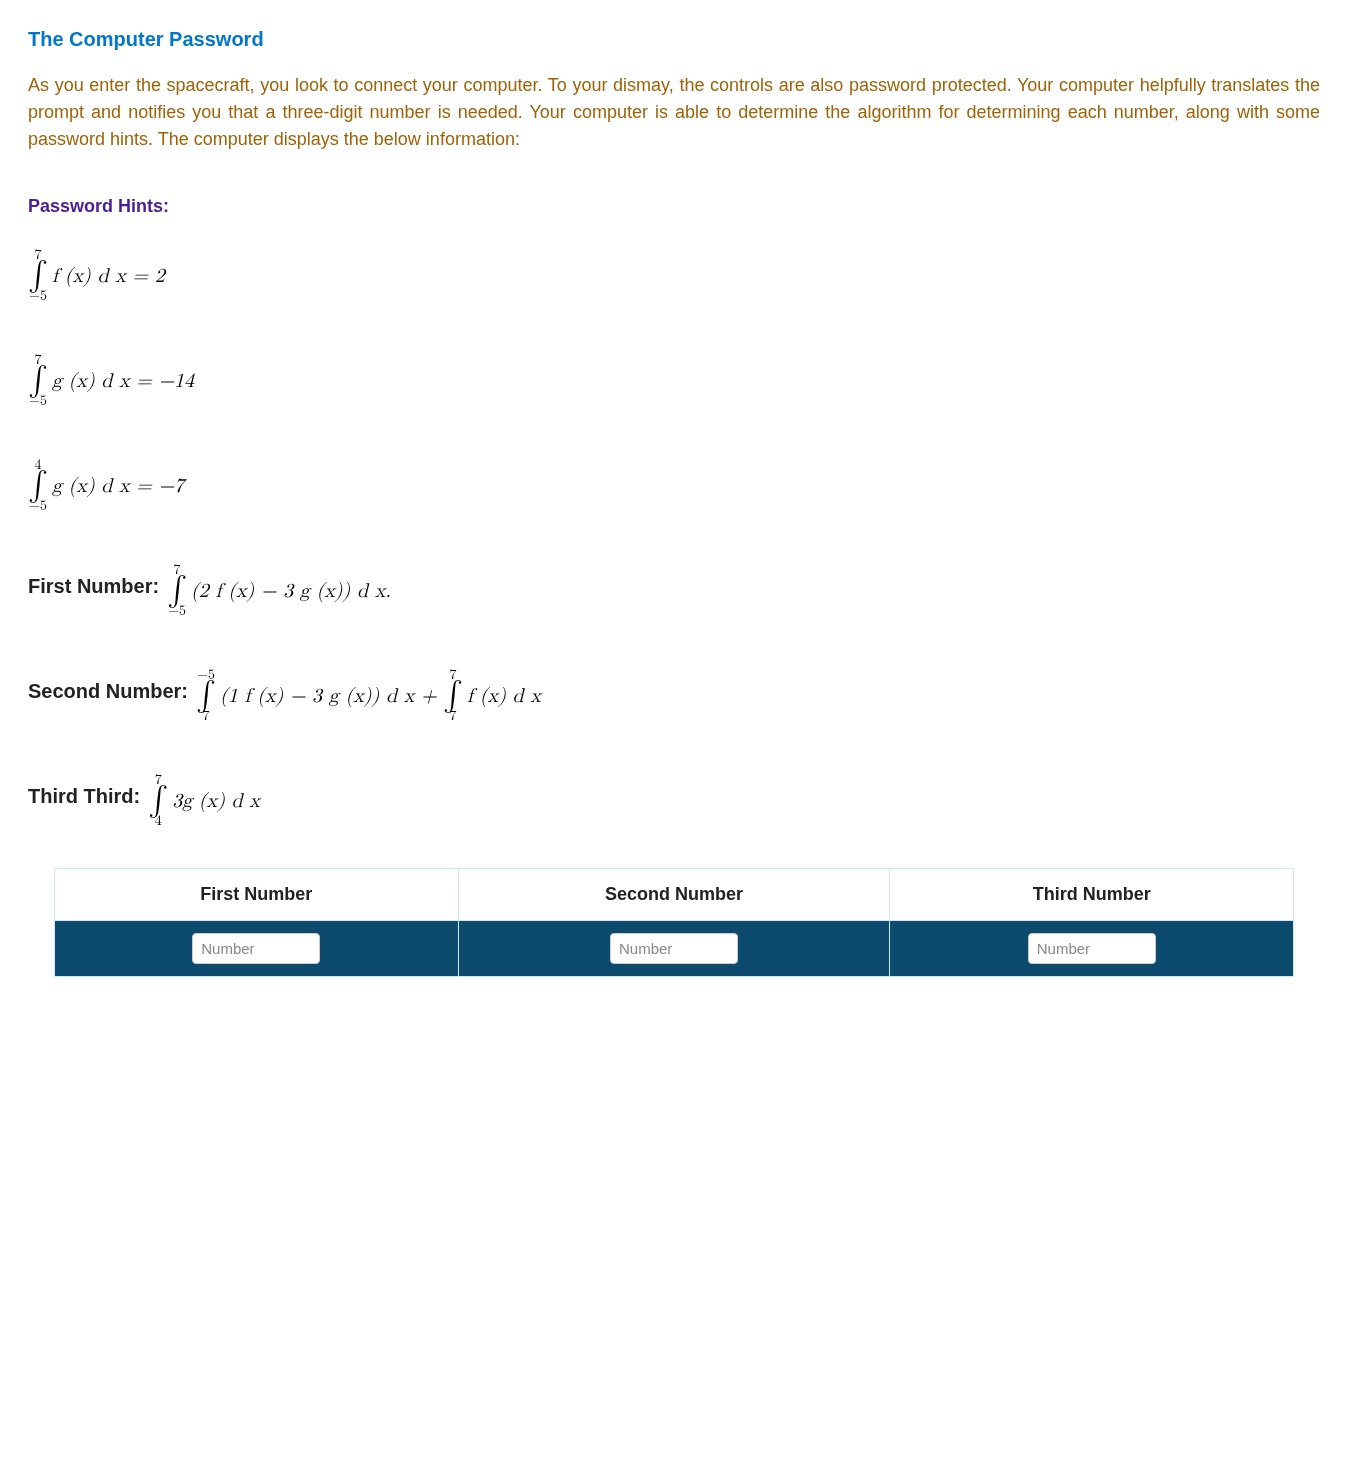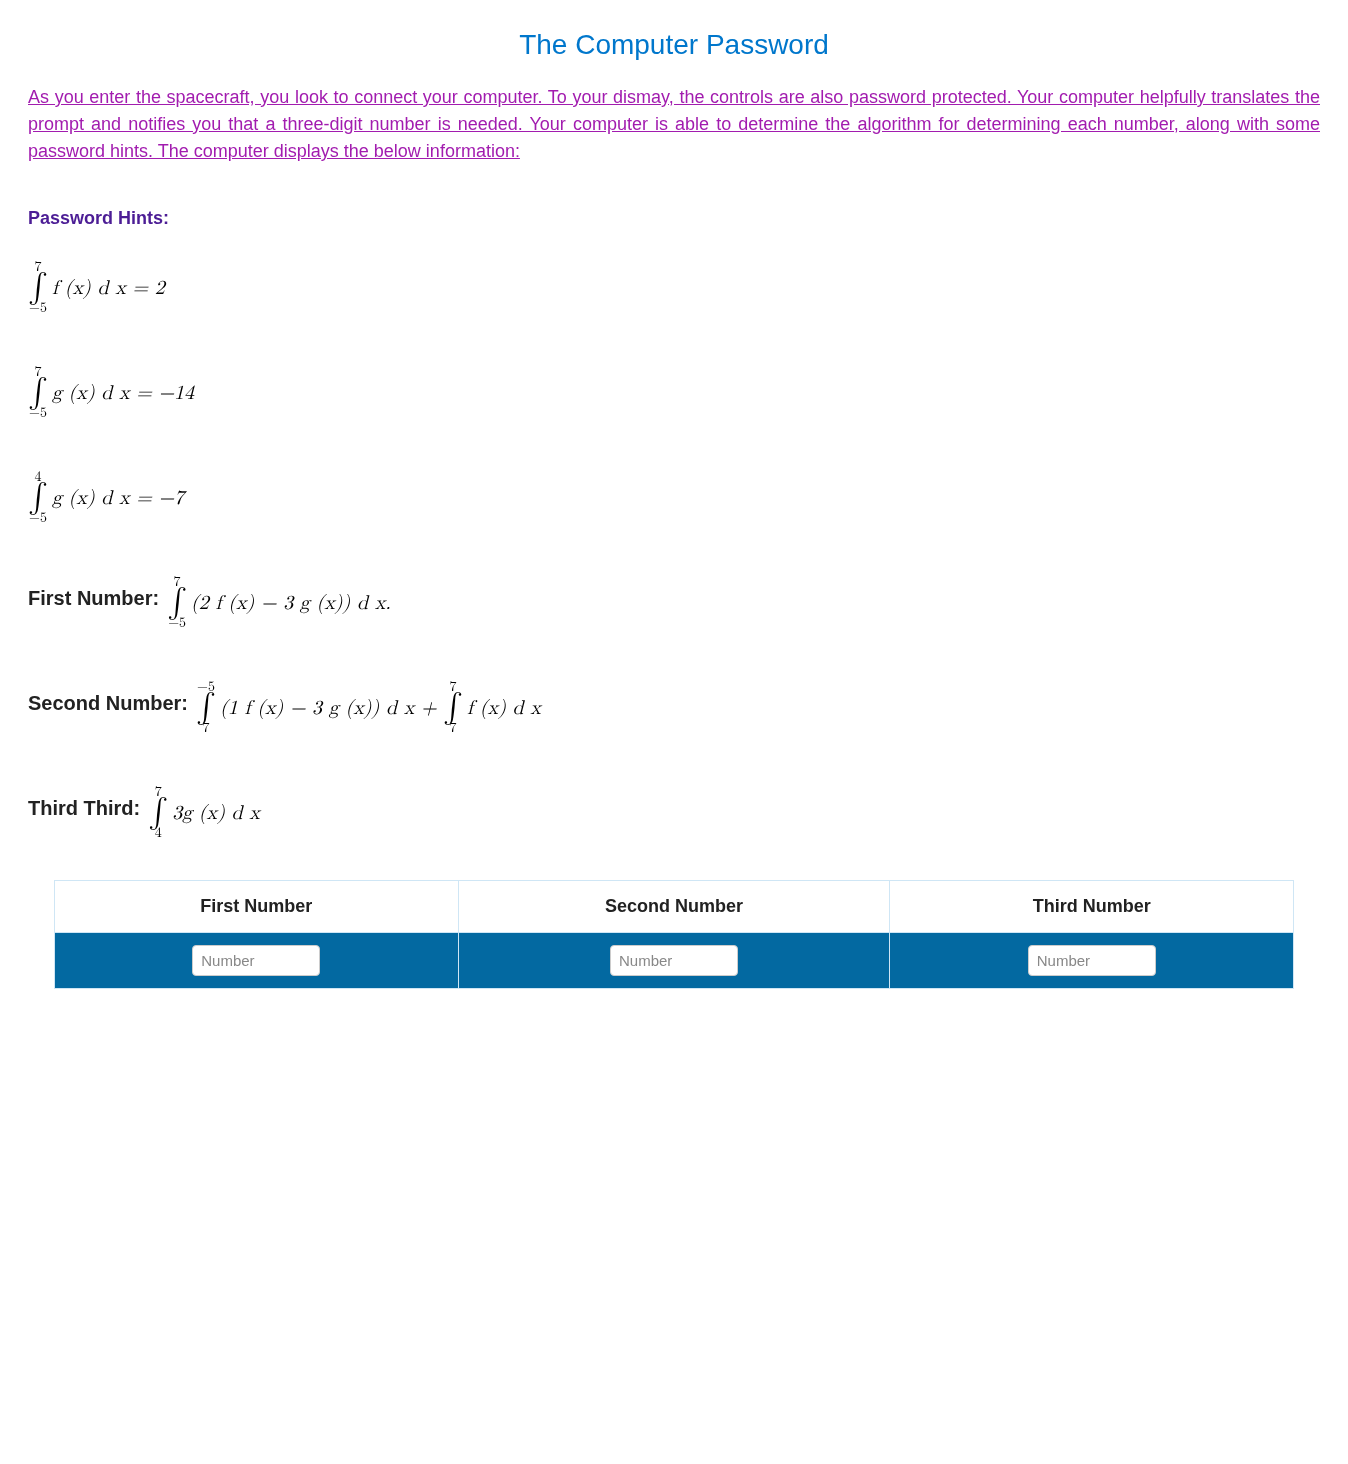--- a/index.html
+++ b/index.html
@@ -7,30 +7,28 @@
     color: #333;
     margin: 0;
     padding: 24px 28px;
     font-size: 18px;
     line-height: 1.5;
     max-width: 1348px;
     box-sizing: border-box;
   }
   .title {
     color: #0077cc;
-    font-size: 28px;
-    font-weight: 400;
+    font-size: 20px;
+    font-weight: 700;
     margin: 0 0 10px 0;
-    text-align: center;
   }
   .intro {
     text-align: justify;
     margin-bottom: 40px;
-    color:#a21caf;
-    text-decoration:underline;
+    color:#a16207;
   }
   .hints-label {
     font-weight: bold;
     margin-bottom: 12px;
     color:#4c1d95;
   }
   .math-block {
     font-family: "Cambria Math", "Latin Modern Math", "STIX Two Math", serif;
     font-size: 20px;
     margin: 18px 0 40px 0;
@@ -78,21 +76,21 @@
     padding: 12px 8px;
     text-align: center;
   }
   .answer-table th {
     font-weight: bold;
     color:#222;
     background:#fff;
     font-size:18px;
   }
   .answer-table td {
-    background:#0369a1;
+    background:#0c4a6e;
   }
   .answer-table input {
     width: 110px;
     padding: 6px 8px;
     border: 1px solid #ccc;
     border-radius: 4px;
     font-size: 15px;
     color:#555;
   }
   .answer-table input::placeholder {

